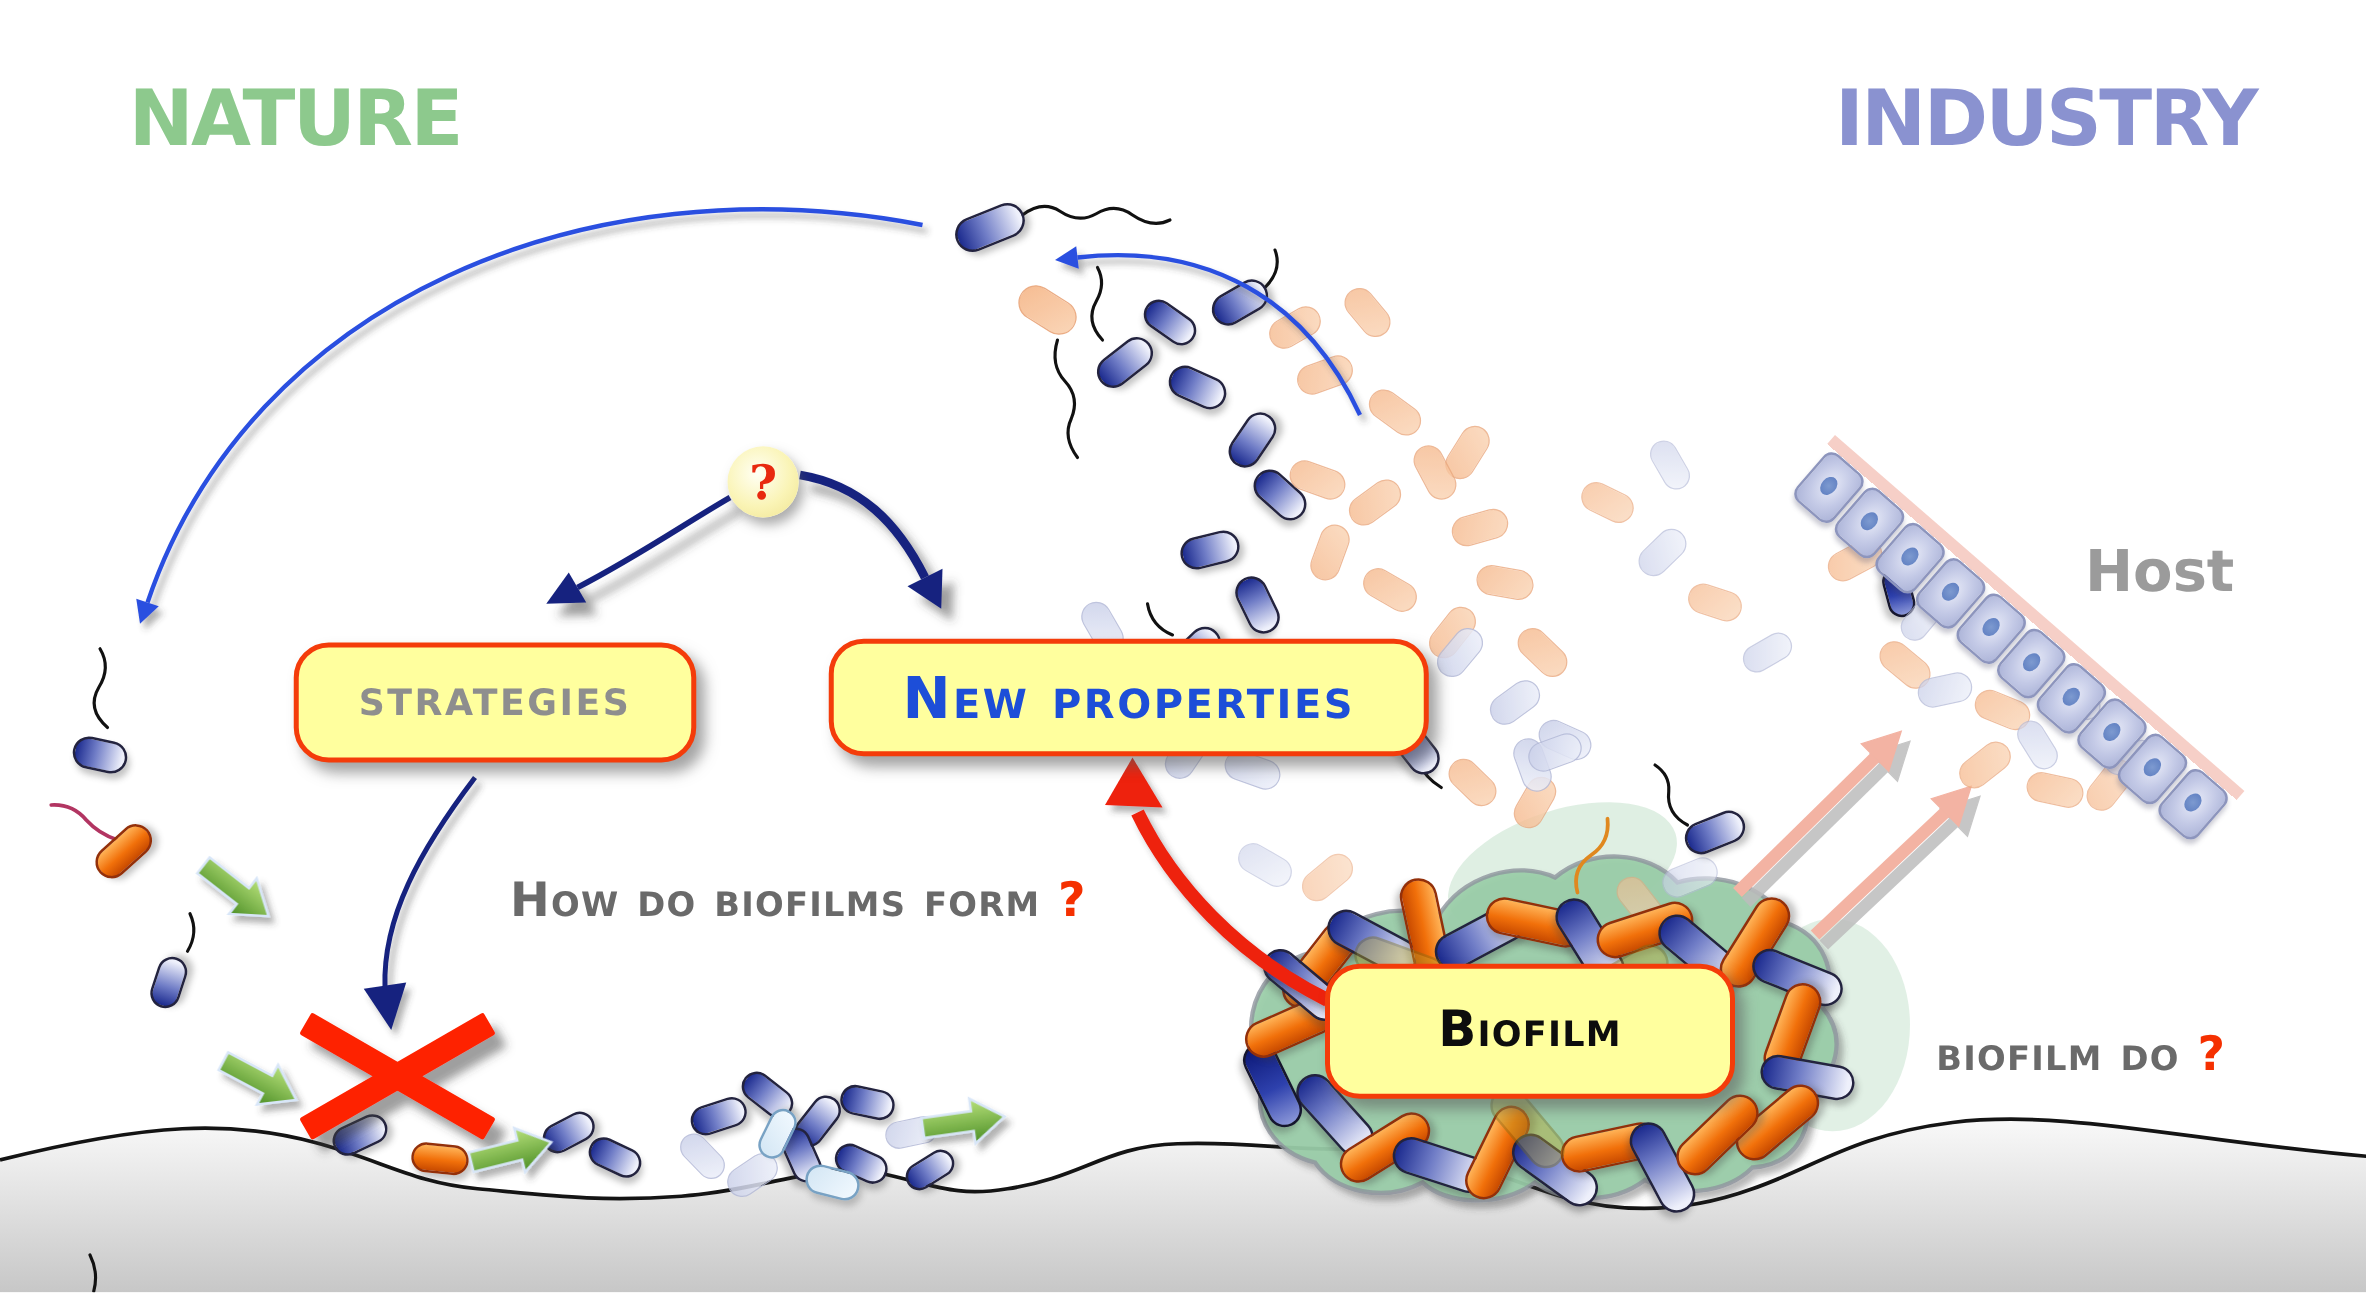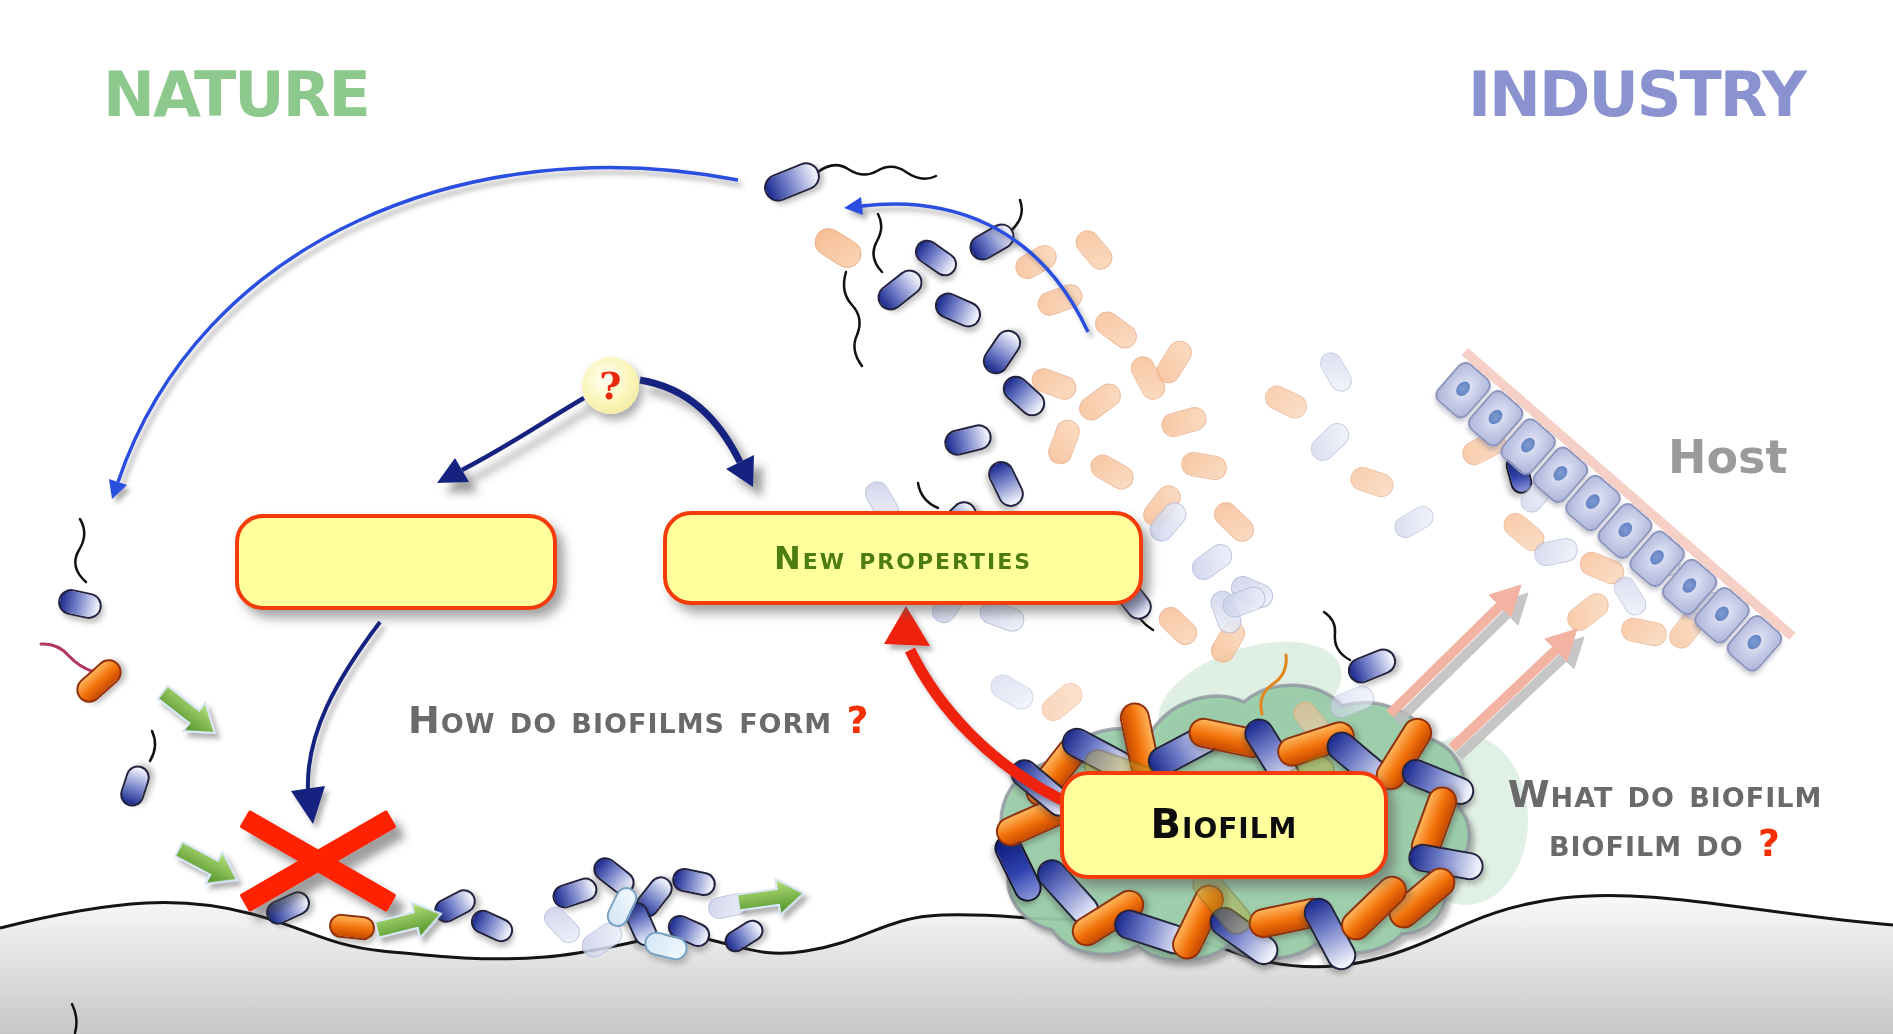--- a/index.html
+++ b/index.html
@@ -13,21 +13,21 @@
   #lbl-nature{left:103px;top:58px;color:#8dc98d;}
   #lbl-health{left:798px;top:62px;color:#fa9a82;}
   #lbl-industry{left:1468px;top:58px;color:#8a92d0;}
 
   .callout{position:absolute;background:#ffff9e;border:4px solid #f43c0a;border-radius:28px;
            box-shadow:7px 8px 11px rgba(90,90,90,.55);display:flex;flex-direction:column;
            align-items:center;justify-content:center;text-align:center;z-index:5;box-sizing:border-box;}
   #box-antibiofilm{left:235px;top:514px;width:322px;height:96px;}
   #box-antibiofilm .ln{color:#8e8e8e;font-weight:bold;font-size:29px;letter-spacing:2px;line-height:1.25;}
   #box-newprop{left:663px;top:511px;width:480px;height:94px;}
-  #box-newprop .ln{color:#4d7c0f;font-weight:bold;font-size:32px;font-variant:small-caps;letter-spacing:2px;}
+  #box-newprop .ln{color:#1d4ed8;font-weight:bold;font-size:46px;font-variant:small-caps;letter-spacing:2px;}
   #box-biofilm{left:1060px;top:771px;width:328px;height:108px;}
   #box-biofilm .ln{color:#0d0d0d;font-weight:bold;font-size:40px;font-variant:small-caps;line-height:1.18;letter-spacing:1px;text-align:center;}
 
   .q-text{position:absolute;font-weight:bold;color:#6a6a6a;font-variant:small-caps;z-index:5;}
   #q-how{left:408px;top:698px;font-size:38px;letter-spacing:1px;}
   #q-what{left:1455px;top:770px;width:420px;font-size:38px;text-align:center;line-height:1.3;letter-spacing:1px;}
   .q-mark{color:#f53000;}
   #lbl-host{position:absolute;left:1668px;top:430px;font-weight:bold;font-size:46px;color:#9b9b9b;z-index:5;}
 
   .q-circle{position:absolute;left:582px;top:357px;width:57px;height:57px;border-radius:50%;
@@ -294,31 +294,32 @@
   </svg>
 
   <div class="sect-label" id="lbl-nature">NATURE</div>
   <div class="sect-label" id="lbl-industry">INDUSTRY</div>
 
   <div class="q-circle">
     <span>?</span>
   </div>
 
   <div class="callout" id="box-antibiofilm">
+    <span class="ln">STRATEGIES</span>
   </div>
   <div class="callout" id="box-newprop">
     <span class="ln">New properties</span>
   </div>
   <div class="callout" id="box-biofilm">
     <span class="ln">Biofilm</span>
   </div>
 
   <div class="q-text" id="q-how">
     <span>How do biofilms form </span><span class="q-mark">?</span>
   </div>
   <div class="q-text" id="q-what">
-    <span>What do biofilm</span><br>
+    <br>
     <span>biofilm do </span><span class="q-mark">?</span>
   </div>
 
   <div id="lbl-host">Host</div>
 
 </div>
 
 </body></html>

